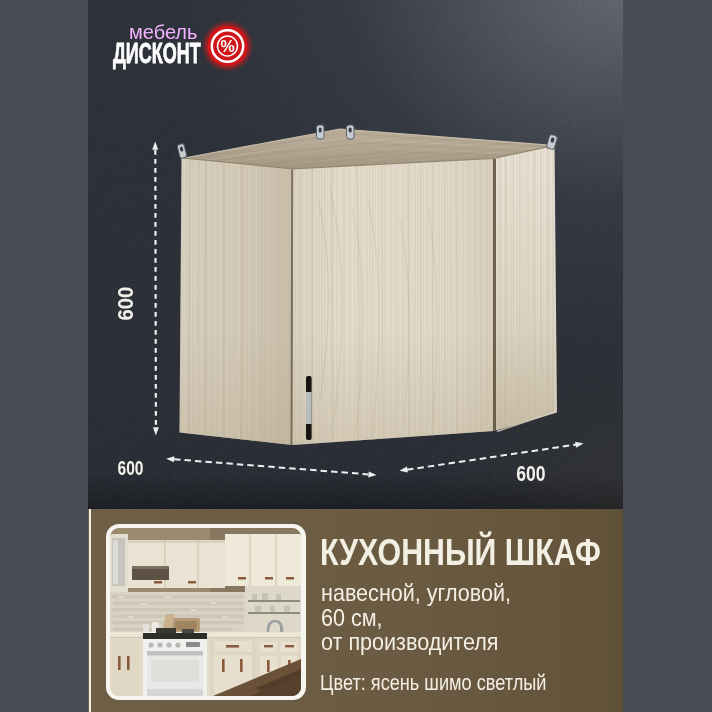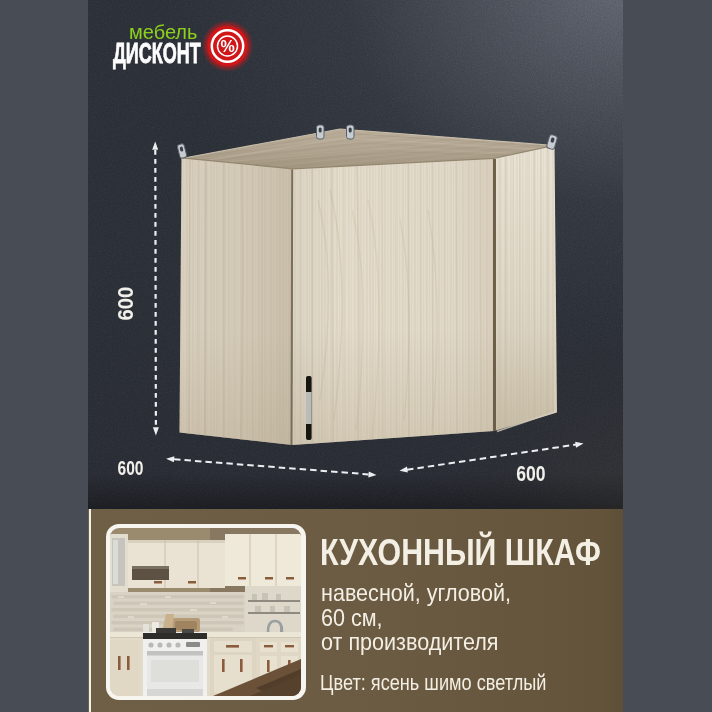--- a/index.html
+++ b/index.html
@@ -14,21 +14,21 @@
   background:
     linear-gradient(to bottom, rgba(0,0,0,0) 93%, rgba(10,11,14,.5) 100%),
     radial-gradient(620px 500px at 100% -4%, rgba(100,105,115,0.85) 0%, rgba(62,67,76,0.34) 45%, rgba(38,42,49,0) 75%),
     linear-gradient(to bottom, #272b33 0%, #262a31 55%, #24272e 100%);"></div>
 
 <div class="abs" id="brown" style="left:88px;top:509px;width:535px;height:203px;
   background:linear-gradient(to right,#6f5f46 0%,#6b5b42 55%,#62533a 96%,#5e5038 100%);"></div>
 
 <div class="abs" id="wline" style="left:88.5px;top:509px;width:2.5px;height:203px;background:#f2efe8;"></div>
 
-<div class="abs" style="left:129px;top:20.5px;color:#84cc16;font-size:20px;white-space:nowrap;">мебель</div>
+<div class="abs" style="left:129px;top:20.5px;color:#f0abfc;font-size:20px;white-space:nowrap;">мебель</div>
 
 <div class="abs" style="left:113px;top:36.4px;color:#ffffff;font-size:30.2px;font-weight:bold;
   -webkit-text-stroke:0.8px #ffffff;
   transform:scaleX(0.597);transform-origin:0 0;white-space:nowrap;">ДИСКОНТ</div>
 
 <svg class="abs" style="left:0;top:0" width="712" height="712" viewBox="0 0 712 712">
   <defs>
     <filter id="noise" x="0" y="0" width="100%" height="100%">
       <feTurbulence type="fractalNoise" baseFrequency="0.8" numOctaves="2" seed="7" result="t"></feTurbulence>
       <feColorMatrix in="t" type="saturate" values="0"></feColorMatrix>

